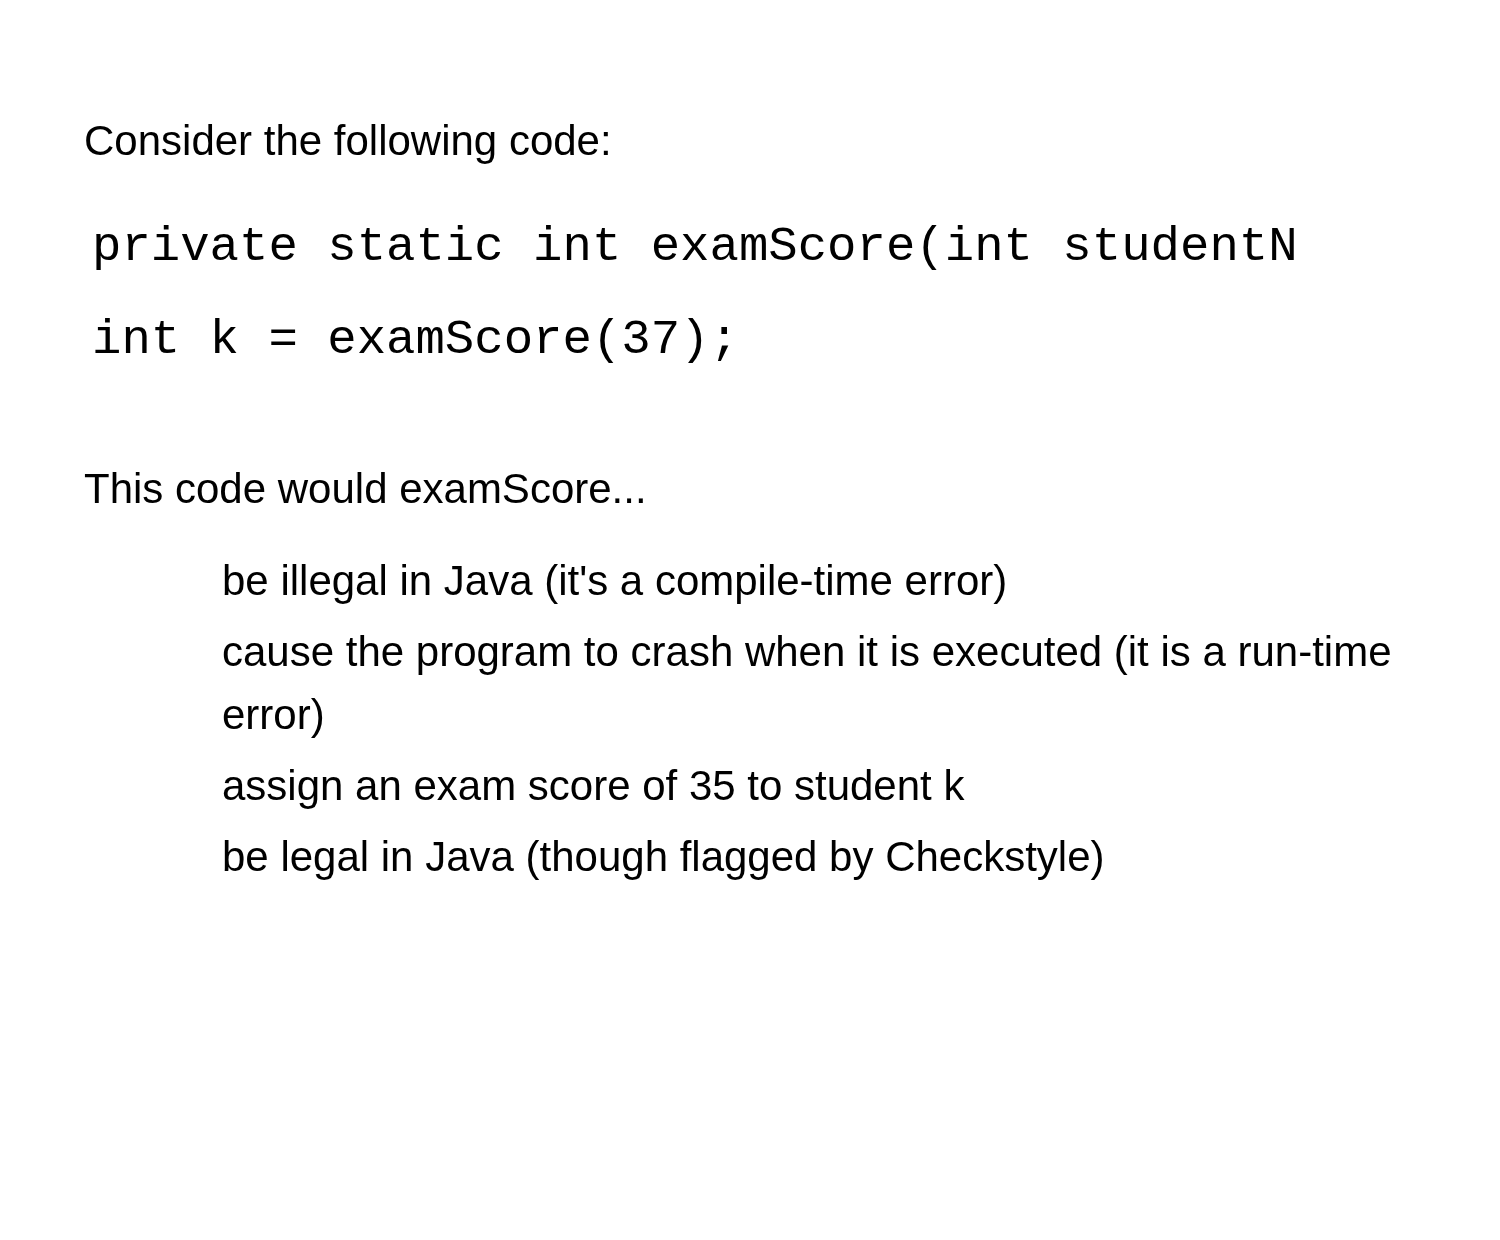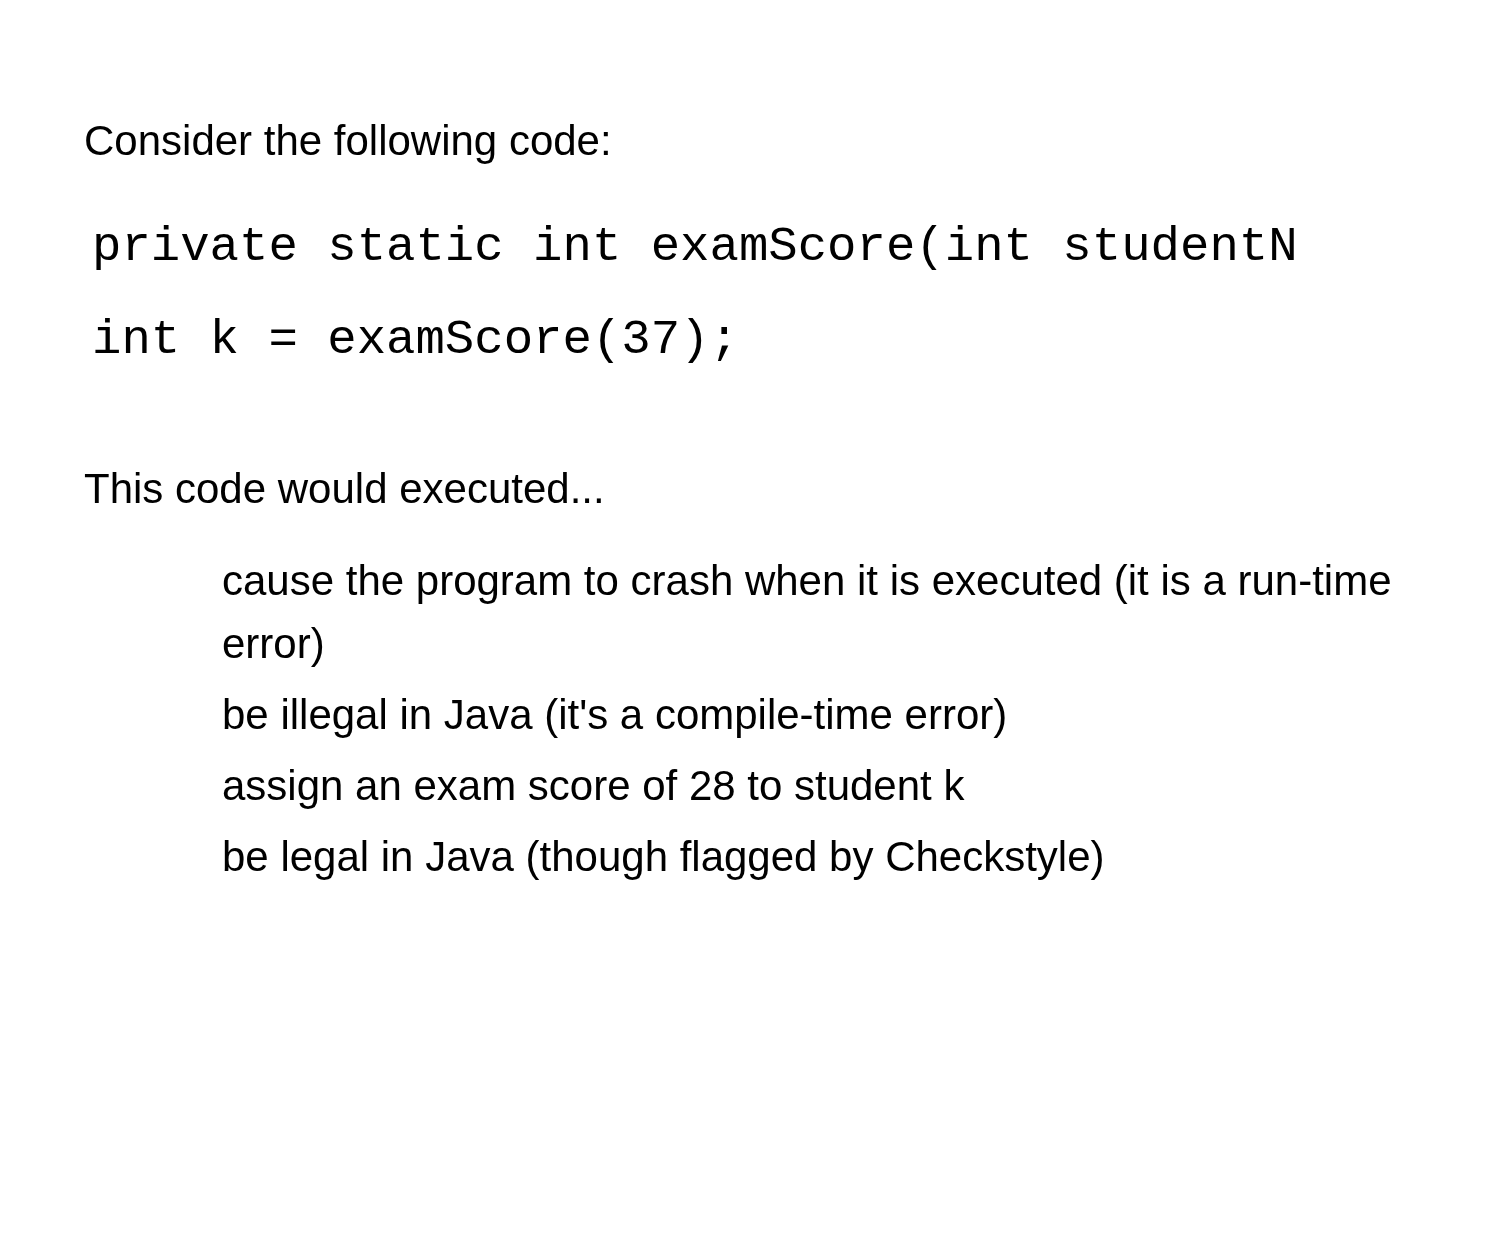--- a/index.html
+++ b/index.html
@@ -53,20 +53,20 @@
 </head>
 <body>
 
 <div class="question-intro">Consider the following code:</div>
 
 <div class="code-block">
   <span class="code-line">private static int examScore(int studentN</span>
   <span class="code-line">int k = examScore(37);</span>
 </div>
 
-<div class="question-prompt">This code would executed...</div>
+<div class="question-prompt">This code would examScore...</div>
 
 <div class="options">
+  <div class="option">be illegal in Java (it's a compile-time error)</div>
   <div class="option">cause the program to crash when it is executed (it is a run-time error)</div>
-  <div class="option">be illegal in Java (it's a compile-time error)</div>
-  <div class="option">assign an exam score of 28 to student k</div>
+  <div class="option">assign an exam score of 35 to student k</div>
   <div class="option">be legal in Java (though flagged by Checkstyle)</div>
 </div>
 
 </body></html>

